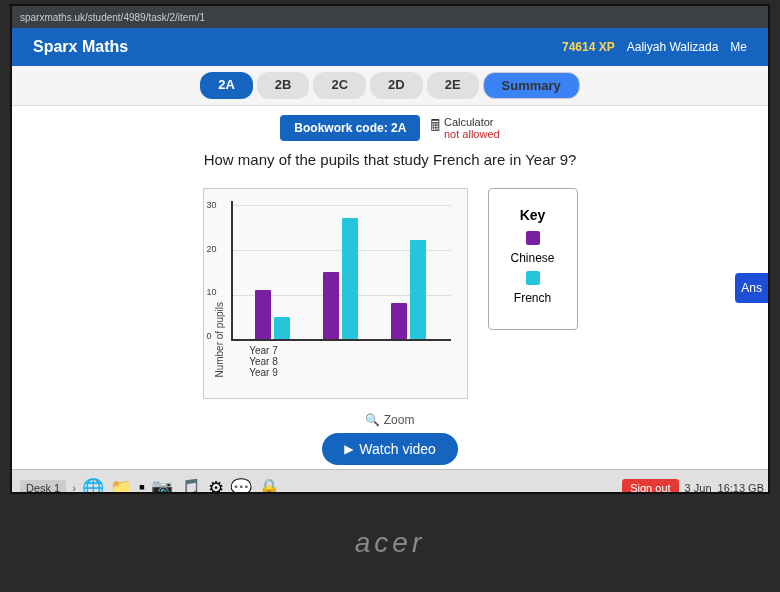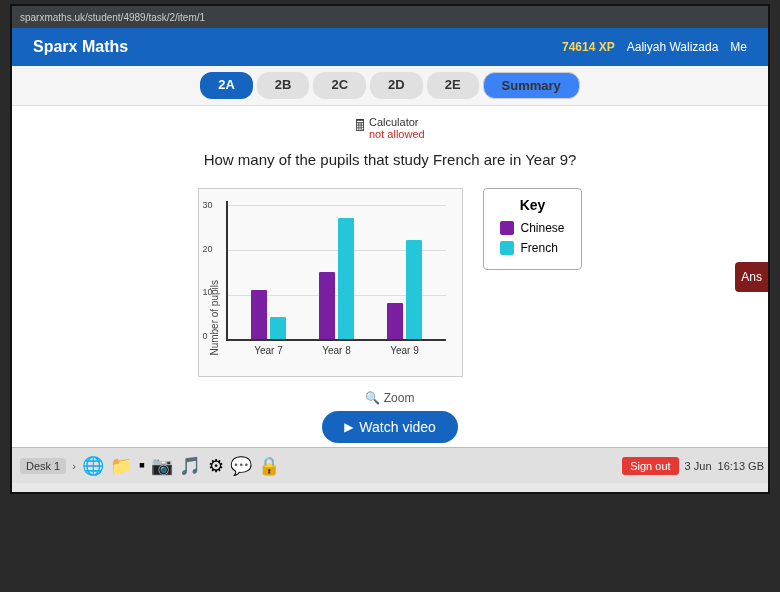--- a/index.html
+++ b/index.html
@@ -247,53 +247,55 @@
       color: #444;
       line-height: 1;
     }
 
     
     .x-labels {
       display: flex;
       justify-content: space-around;
       margin-top: 4px;
       padding: 0 8px;
+      flex-direction: column;
     }
     .x-label {
       font-size: 10px;
       color: #333;
       text-align: center;
       width: 50px;
     }
     .x-axis-title {
       text-align: center;
       font-size: 11px;
       margin-top: 2px;
       color: #333;
     }
 
     
     .key-box {
       border: 1.5px solid #aaa;
       border-radius: 4px;
-      padding: 8px 16px;
+      padding: 18px 16px;
       min-width: 90px;
     }
     .key-title {
       font-size: 14px;
       font-weight: bold;
       margin-bottom: 8px;
       text-align: center;
     }
     .key-item {
       display: flex;
       align-items: center;
       gap: 6px;
       font-size: 12px;
       margin-bottom: 6px;
+      flex-direction: column;
     }
     .key-swatch {
       width: 14px;
       height: 14px;
       border-radius: 2px;
     }
 
     
     .action-row {
       margin-top: 14px;
@@ -322,21 +324,21 @@
     .play-icon {
       font-size: 12px;
     }
 
     
     .ans-btn {
       position: absolute;
       right: 0;
       top: 50%;
       transform: translateY(-50%);
-      background: #7f1d1d;
+      background: #1d4ed8;
       color: white;
       border: none;
       padding: 8px 6px;
       font-size: 12px;
       cursor: pointer;
       border-radius: 4px 0 0 4px;
       writing-mode: horizontal-tb;
     }
 
     
@@ -422,20 +424,21 @@
       <div class="tab">2B</div>
       <div class="tab">2C</div>
       <div class="tab">2D</div>
       <div class="tab">2E</div>
       <div class="tab summary">Summary</div>
     </div>
 
     <div class="content-area">
 
       <div class="bookwork-row">
+        <button class="bookwork-btn">Bookwork code: 2A</button>
         <div class="calc-info">
           <span class="calc-icon">🖩</span>
           <div>
             <div>Calculator</div>
             <div class="not-allowed">not allowed</div>
           </div>
         </div>
       </div>
 
       <div class="question-text">How many of the pupils that study French are in Year 9?</div>
@@ -529,13 +532,16 @@
       <span style="font-size:18px;">⚙</span>
       <span style="font-size:18px;">💬</span>
       <span style="font-size:18px;">🔒</span>
       <div class="taskbar-spacer"></div>
       <button class="sign-out-btn">Sign out</button>
       <span class="taskbar-time">3 Jun</span>
       <span class="taskbar-time">16:13 GB</span>
     </div>
   </div>
 
+  <div class="bottom-bezel">
+    <span class="acer-logo">acer</span>
+  </div>
 </div>
 
 </body></html>

